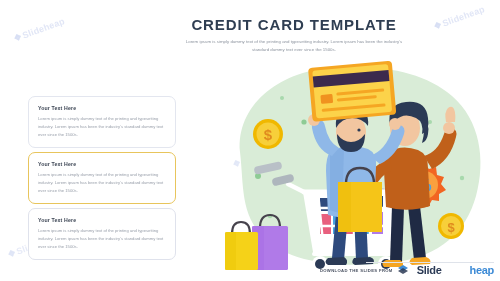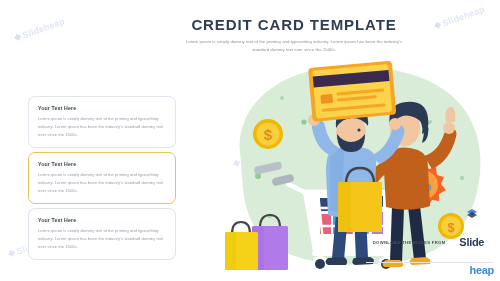--- a/index.html
+++ b/index.html
@@ -122,22 +122,21 @@
   #brand-caption {
     font-size: 4.2px;
     font-weight: bold;
     letter-spacing: .35px;
     color: #4a5262;
     text-transform: uppercase;
   }
   #brand-logo {
     display: flex;
     align-items: center;
-    gap: 16px;
-    flex-direction: column;
+    gap: 8px;
   }
   #brand-name-a {
     font-size: 11px;
     font-weight: bold;
     color: #2b3a55;
     letter-spacing: -.3px;
   }
   #brand-name-b {
     font-size: 11px;
     font-weight: bold;

